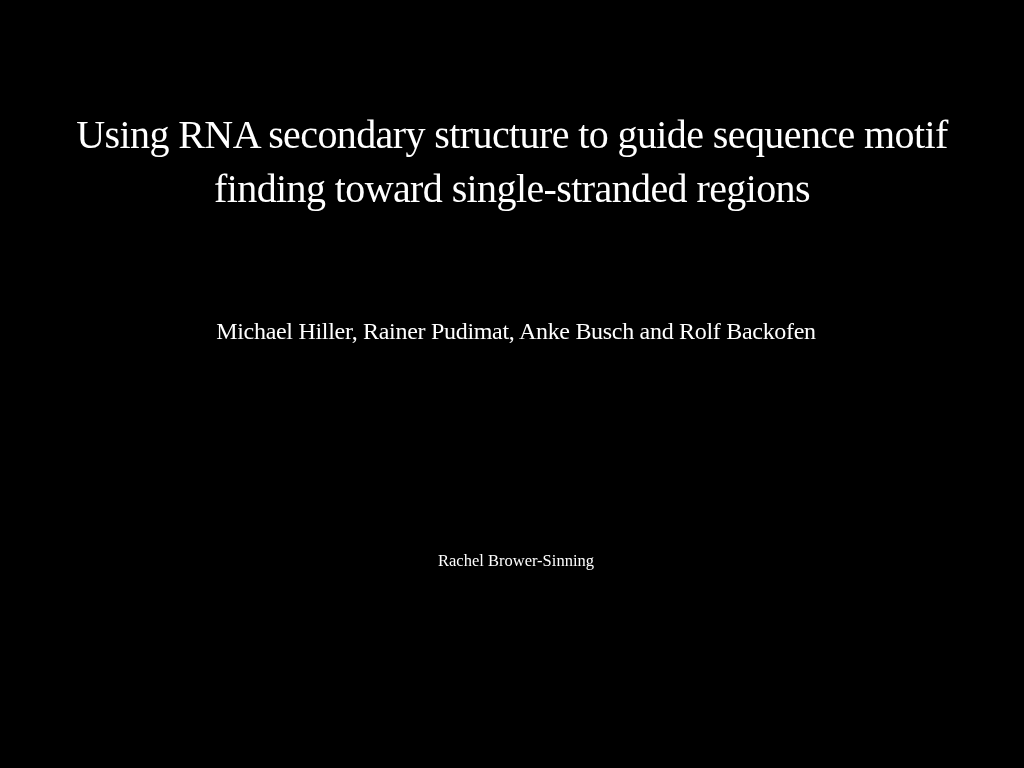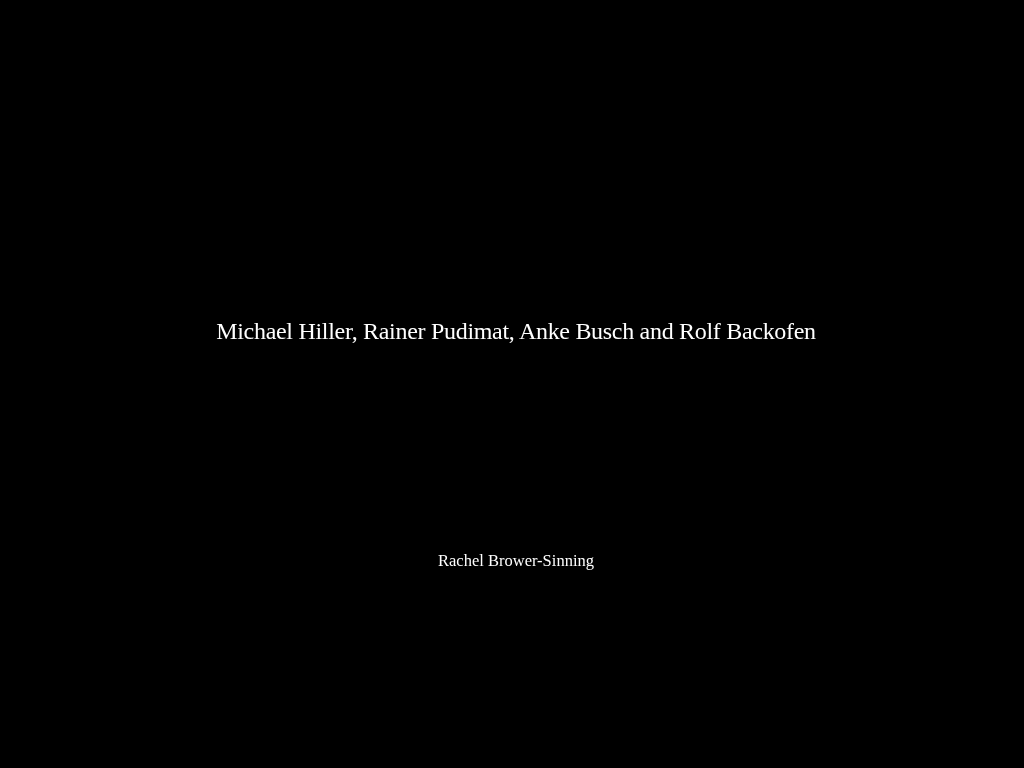--- a/index.html
+++ b/index.html
@@ -47,15 +47,16 @@
       width: 1032px;
       text-align: center;
       font-size: 16.5px;
       line-height: 20px;
     }
   </style>
 </head>
 <body>
 
 <div class="slide">
+  <h1 class="title">Using RNA secondary structure to guide sequence motif finding toward single-stranded regions</h1>
   <div class="authors">Michael Hiller, Rainer Pudimat, Anke Busch and Rolf Backofen</div>
   <div class="presenter">Rachel Brower-Sinning</div>
 </div>
 
 </body></html>

